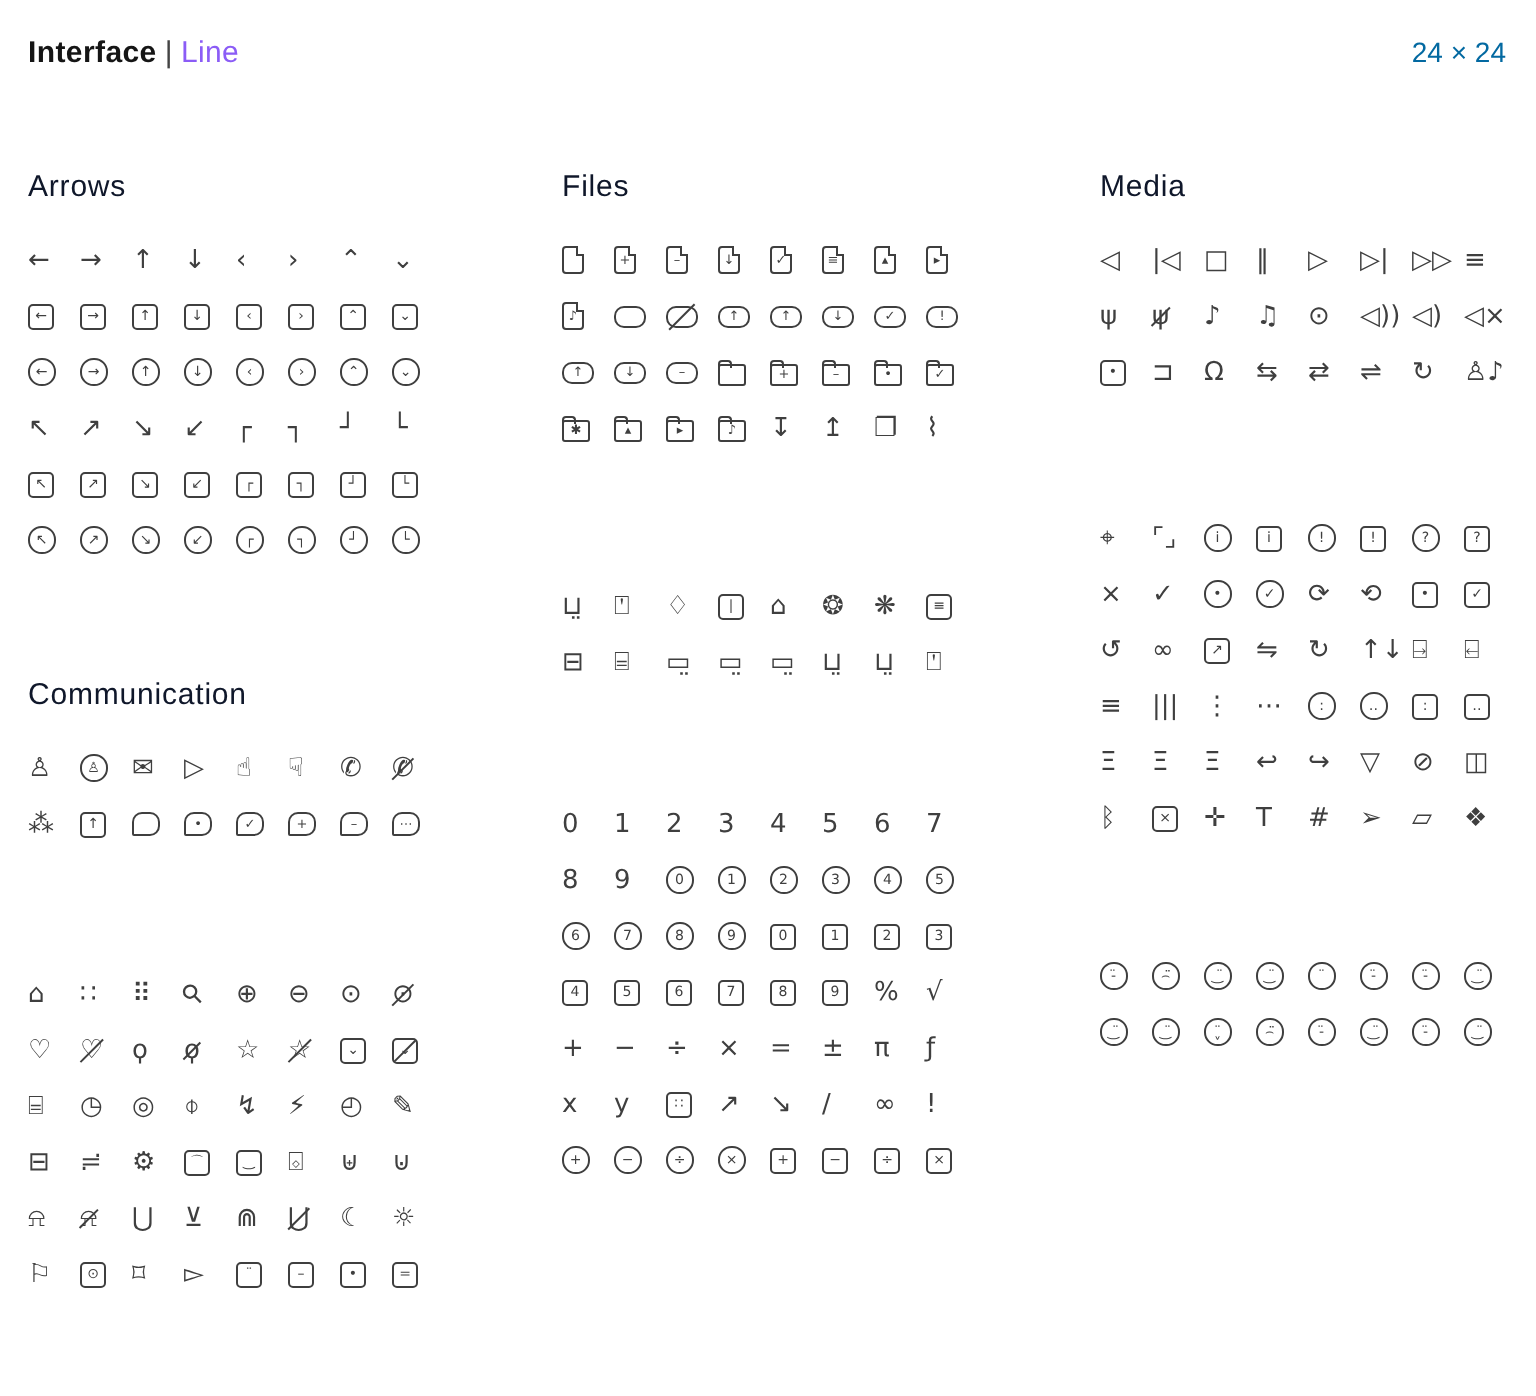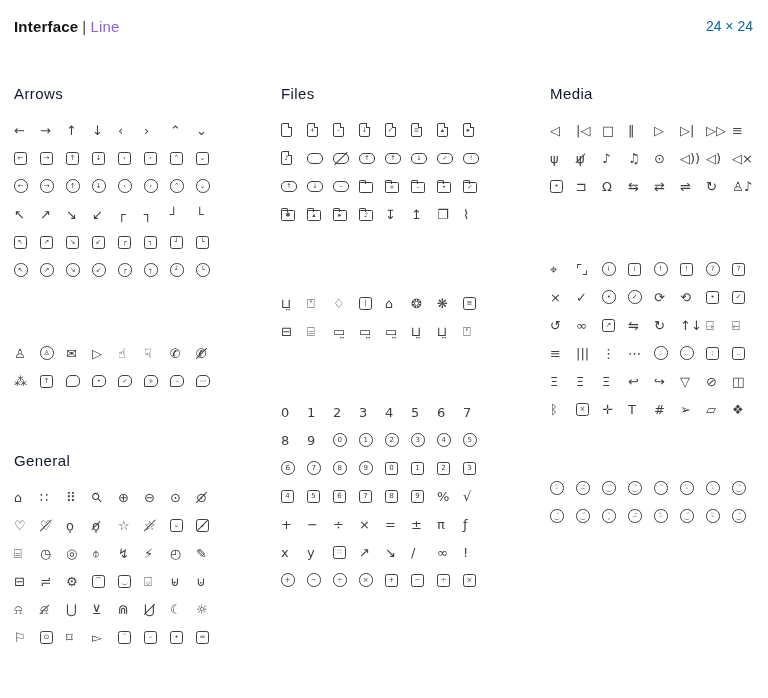--- a/index.html
+++ b/index.html
@@ -230,20 +230,21 @@
           </span>
           <span class="cell">
             <span class="g f-circle">┘</span>
           </span>
           <span class="cell">
             <span class="g f-circle">└</span>
           </span>
         </div>
       </section>
       <section class="sec-communication">
+        <h2>Communication</h2>
         <div class="grid">
           <span class="cell">
             <span class="g">♙</span>
           </span>
           <span class="cell">
             <span class="g f-circle">♙</span>
           </span>
           <span class="cell">
             <span class="g">✉</span>
           </span>
@@ -282,21 +283,20 @@
           </span>
           <span class="cell">
             <span class="g f-bubble">–</span>
           </span>
           <span class="cell">
             <span class="g f-bubble">⋯</span>
           </span>
         </div>
       </section>
       <section class="sec-general">
-        <h2>General</h2>
         <div class="grid">
           <span class="cell">
             <span class="g">⌂</span>
           </span>
           <span class="cell">
             <span class="g">∷</span>
           </span>
           <span class="cell">
             <span class="g">⠿</span>
           </span>

